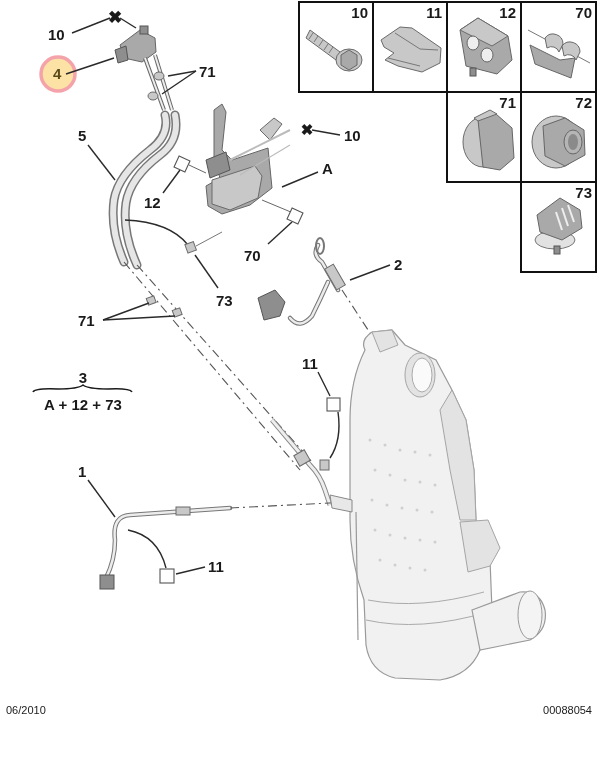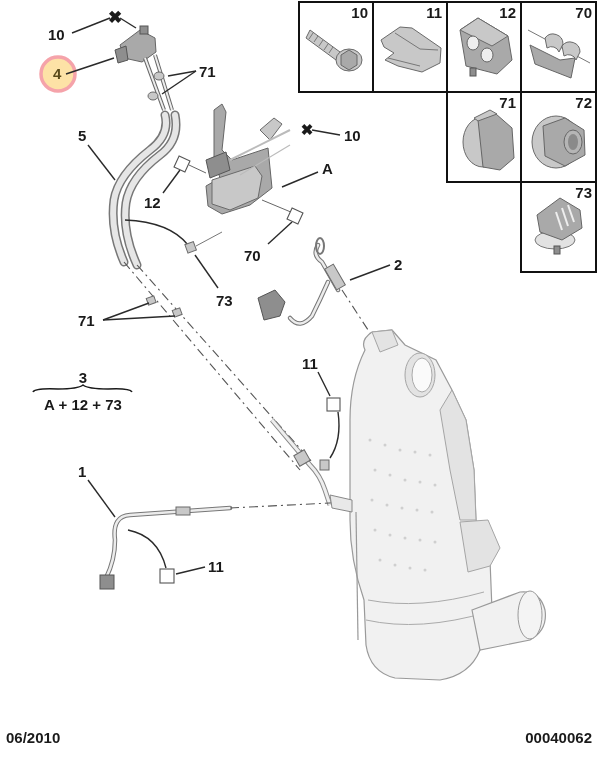--- a/index.html
+++ b/index.html
@@ -2,21 +2,21 @@
 <html><head>
 <meta charset="utf-8">
 <style>
   html, body { margin: 0; padding: 0; background: #ffffff; }
   body { width: 600px; height: 765px; position: relative; overflow: hidden;
          font-family: "Liberation Sans", sans-serif; }
   #stage { position: absolute; left: 0; top: 0; width: 600px; height: 765px; }
   svg text { font-family: "Liberation Sans", sans-serif; font-weight: bold; fill: #1a1a1a; }
   .lbl { font-size: 15px; }
   .cell-num { font-size: 15px; }
-  .footer { position: absolute; top: 729px; font-size: 15px; font-weight: bold; color: #1a1a1a;
+  .footer { position: absolute; top: 704px; font-size: 11px; font-weight: normal; color: #1a1a1a;
             font-family: "Liberation Sans", sans-serif; }
   .footer.left { left: 6px; }
   .footer.right { right: 8px; }
   .leader { stroke: #2a2a2a; stroke-width: 1.4; fill: none; }
   .dash { stroke: #555; stroke-width: 1.1; fill: none; stroke-dasharray: 9 4 2 4; }
   .pipe-o { stroke: #777; stroke-width: 9; fill: none; stroke-linecap: round; }
   .pipe-i { stroke: #e6e6e6; stroke-width: 6; fill: none; stroke-linecap: round; }
   .wire-o { stroke: #777; stroke-width: 4.5; fill: none; stroke-linecap: round; }
   .wire-i { stroke: #ececec; stroke-width: 2.5; fill: none; stroke-linecap: round; }
   .grey { fill: #a9a9a9; stroke: #666; stroke-width: 1; }
@@ -285,13 +285,13 @@
 
   <g>
     <text class="lbl" x="83" y="383" text-anchor="middle">3</text>
     <path d="M33,392 Q35,388 58,389 Q78,389 83,385 Q88,389 108,389 Q130,388 132,392" stroke="#1a1a1a" stroke-width="1.6" fill="none"></path>
     <text class="lbl" x="83" y="410" text-anchor="middle">A + 12 + 73</text>
   </g>
 </svg>
 </div>
 
 <div class="footer left">06/2010</div>
-<div class="footer right">00040062</div>
+<div class="footer right">00088054</div>
 
 </body></html>

